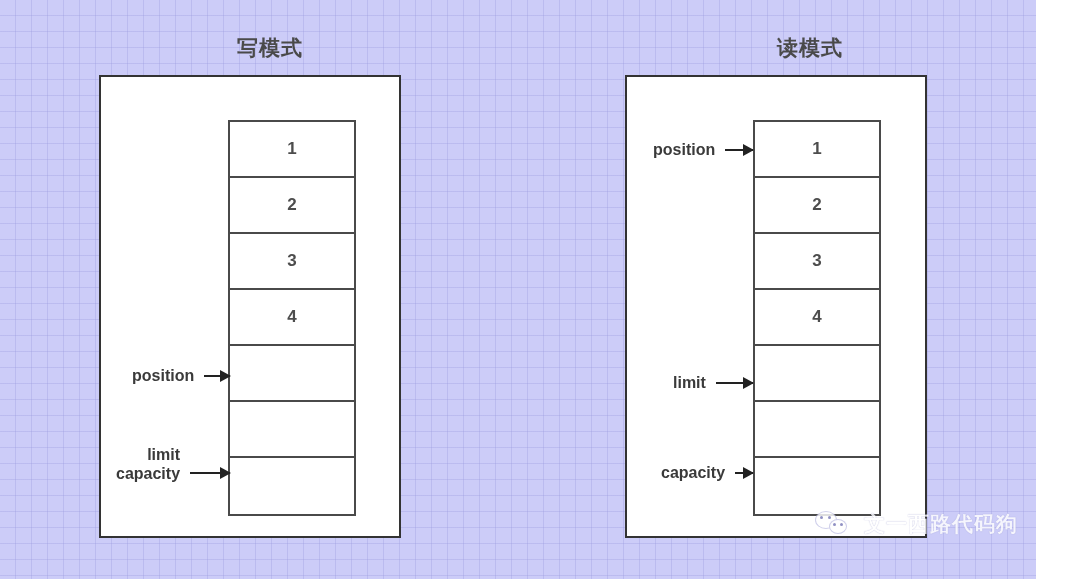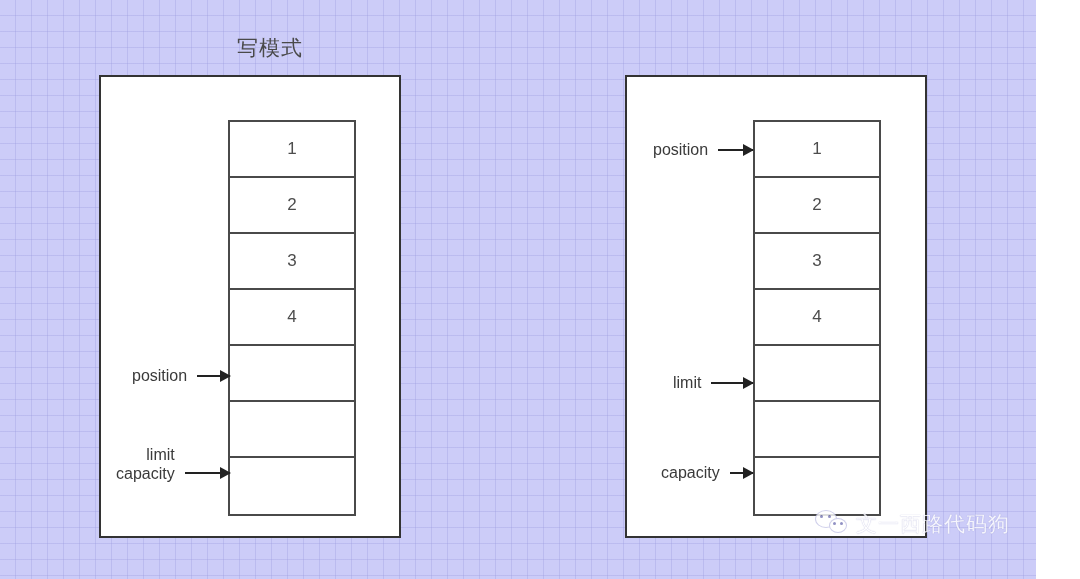--- a/index.html
+++ b/index.html
@@ -17,20 +17,21 @@
   #canvas {
     position: relative;
     width: 1036px;
     height: 579px;
     background-color: #ccccf8;
     background-image:
       linear-gradient(to right, rgba(150,150,220,0.30) 1px, transparent 1px),
       linear-gradient(to bottom, rgba(150,150,220,0.30) 1px, transparent 1px);
     background-size: 16px 16px;
     background-position: -1px -1px;
+    font-weight: bold;
   }
 
   
   .diagram {
     position: absolute;
     top: 0;
     height: 579px;
   }
   .diagram.left  { left: 0px;   width: 540px; }
   .diagram.right { left: 540px; width: 540px; }
@@ -165,21 +166,22 @@
     width: 120px;
   }
   .ptr-right-capacity .arrow { width: 48px; }
 
   
   .watermark {
     position: absolute;
     left: 815px;
     top: 510px;
     display: flex;
-    gap: 7px;
+    align-items: center;
+    gap: 15px;
     opacity: 0.82;
     pointer-events: none;
   }
   .watermark .wm-text {
     font-size: 21px;
     color: #ffffff;
     letter-spacing: 1px;
     text-shadow: 0 0 1px rgba(120,120,190,0.75);
     white-space: nowrap;
   }
@@ -248,20 +250,21 @@
         <div>limit</div>
         <div>capacity</div>
       </div>
       <span class="arrow"></span>
     </div>
 
   </div>
 
   <div class="diagram right">
 
+    <div class="diagram-title">读模式</div>
 
     <div class="panel"></div>
 
     <div class="buffer">
       <div class="cell">1</div>
       <div class="cell">2</div>
       <div class="cell">3</div>
       <div class="cell">4</div>
       <div class="cell"></div>
       <div class="cell"></div>

